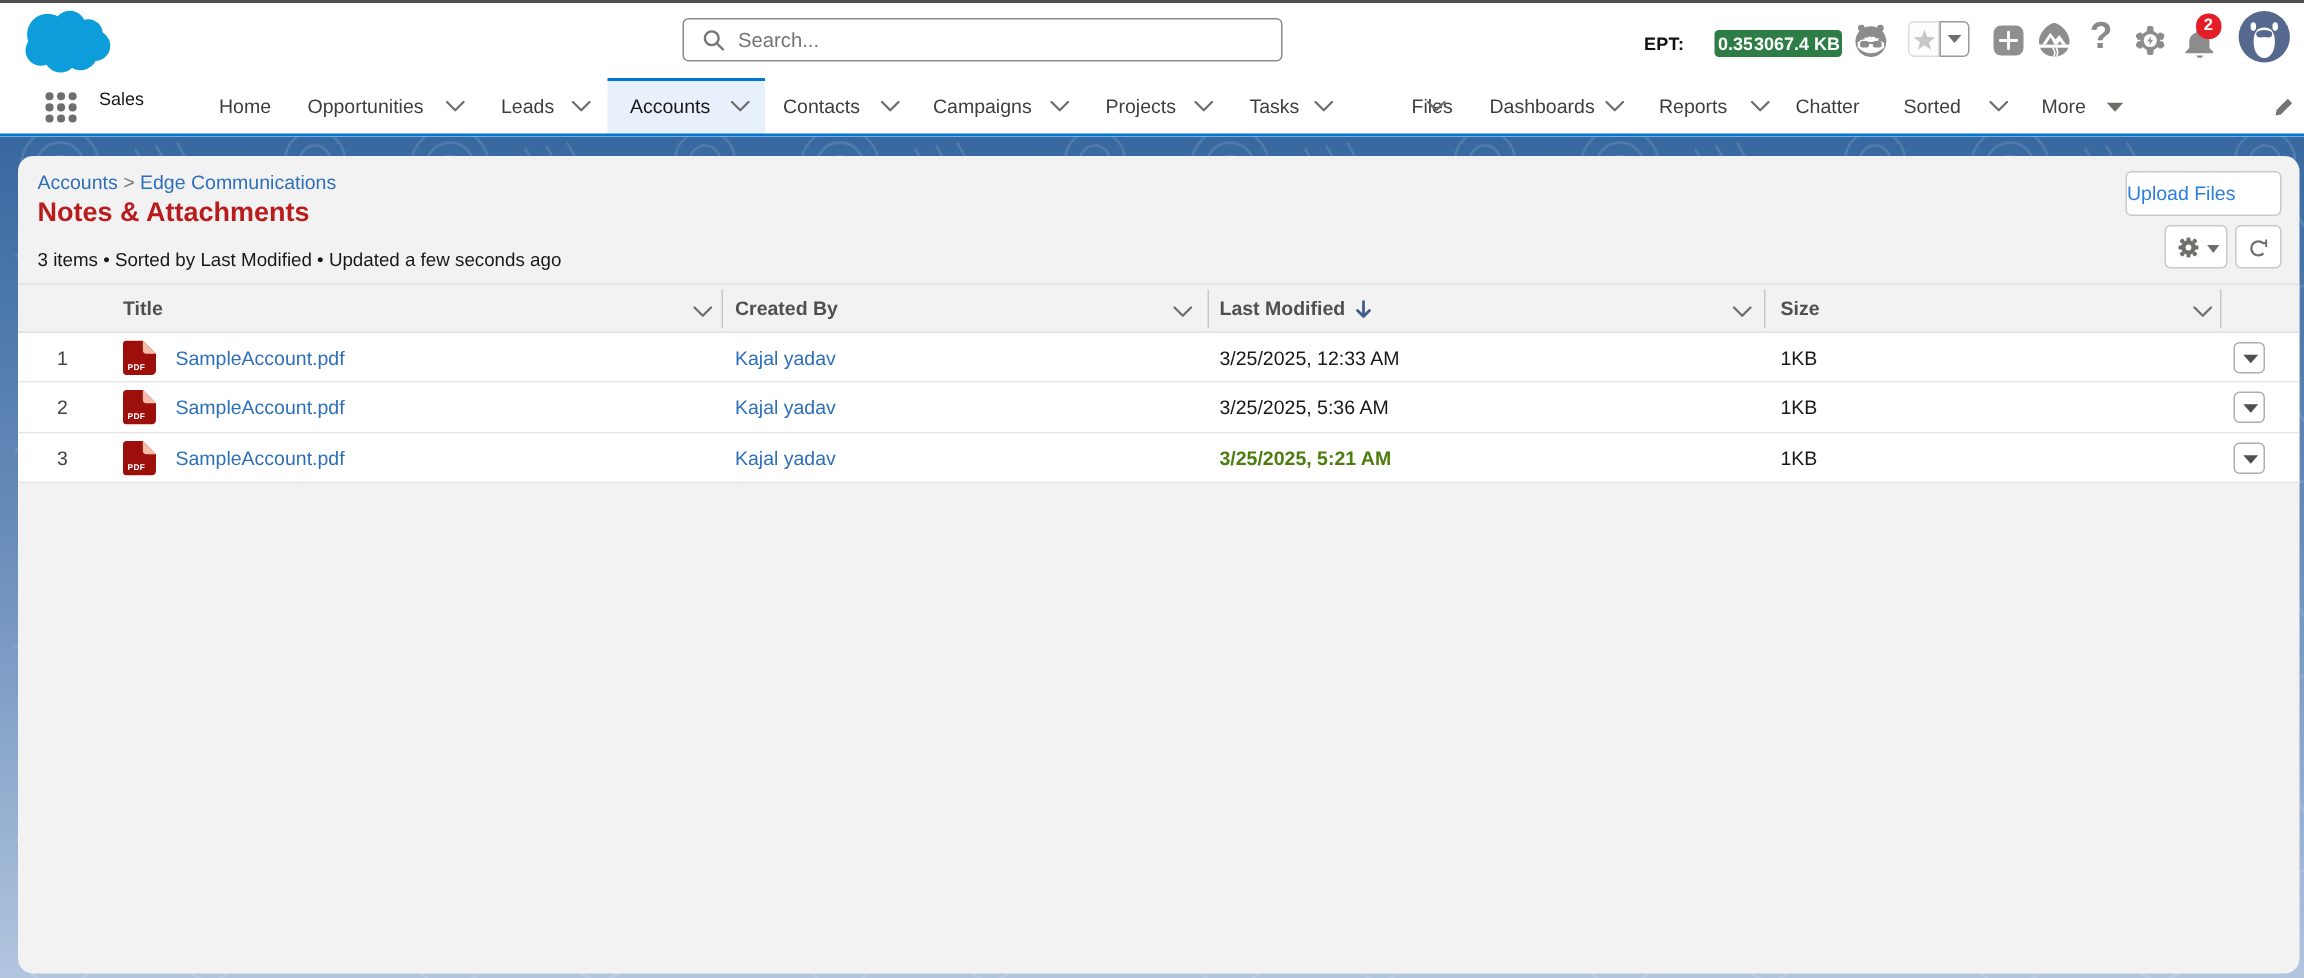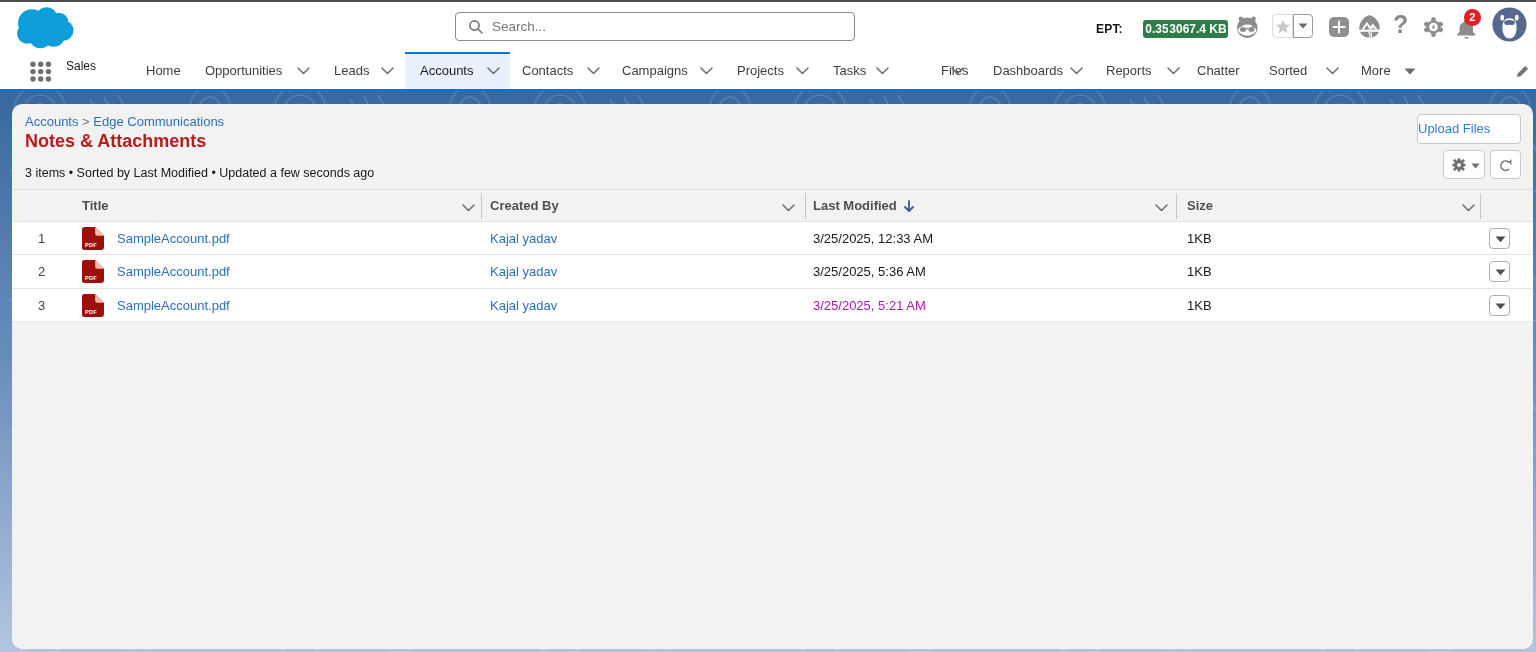--- a/index.html
+++ b/index.html
@@ -316,21 +316,21 @@
       </div>
       <div class="row" style="top:184.6px;">
         <div class="cell" style="left:26px; color:#444;">3</div>
         <svg class="abs pdficon" viewBox="0 0 22 23" width="22" height="23">
             <path d="M2.5 0 H13.2 L22 8.8 V20 a3 3 0 0 1 -3 3 H2.5 A2.5 2.5 0 0 1 0 20.5 V2.5 A2.5 2.5 0 0 1 2.5 0 Z" fill="#9c0f0a"></path>
             <path d="M13.2 0 L22 8.8 H15.7 A2.5 2.5 0 0 1 13.2 6.3 Z" fill="#f9bcab"></path>
             <text x="3" y="19.5" font-family="Liberation Sans, sans-serif" font-size="5.6" font-weight="bold" fill="#ffffff" letter-spacing="0.2">PDF</text>
           </svg>
         <div class="cell link" style="left:105px;">SampleAccount.pdf</div>
         <div class="cell link" style="left:478px;">Kajal yadav</div>
-        <div class="cell" style="left:801px; color:#a21caf;">3/25/2025, 5:21 AM</div>
+        <div class="cell" style="left:801px; color:#4d7c0f;font-weight:bold;">3/25/2025, 5:21 AM</div>
         <div class="cell" style="left:1175px; color:#181818;">1KB</div>
         <div class="rowbtn">
             <svg width="11" height="7" viewBox="0 0 11 7">
               <path d="M0.5 0.5 L10.5 0.5 L5.5 6.2 Z" fill="#514f4d"></path>
             </svg>
           </div>
       </div>
     </div>
   </div>
 </div>

